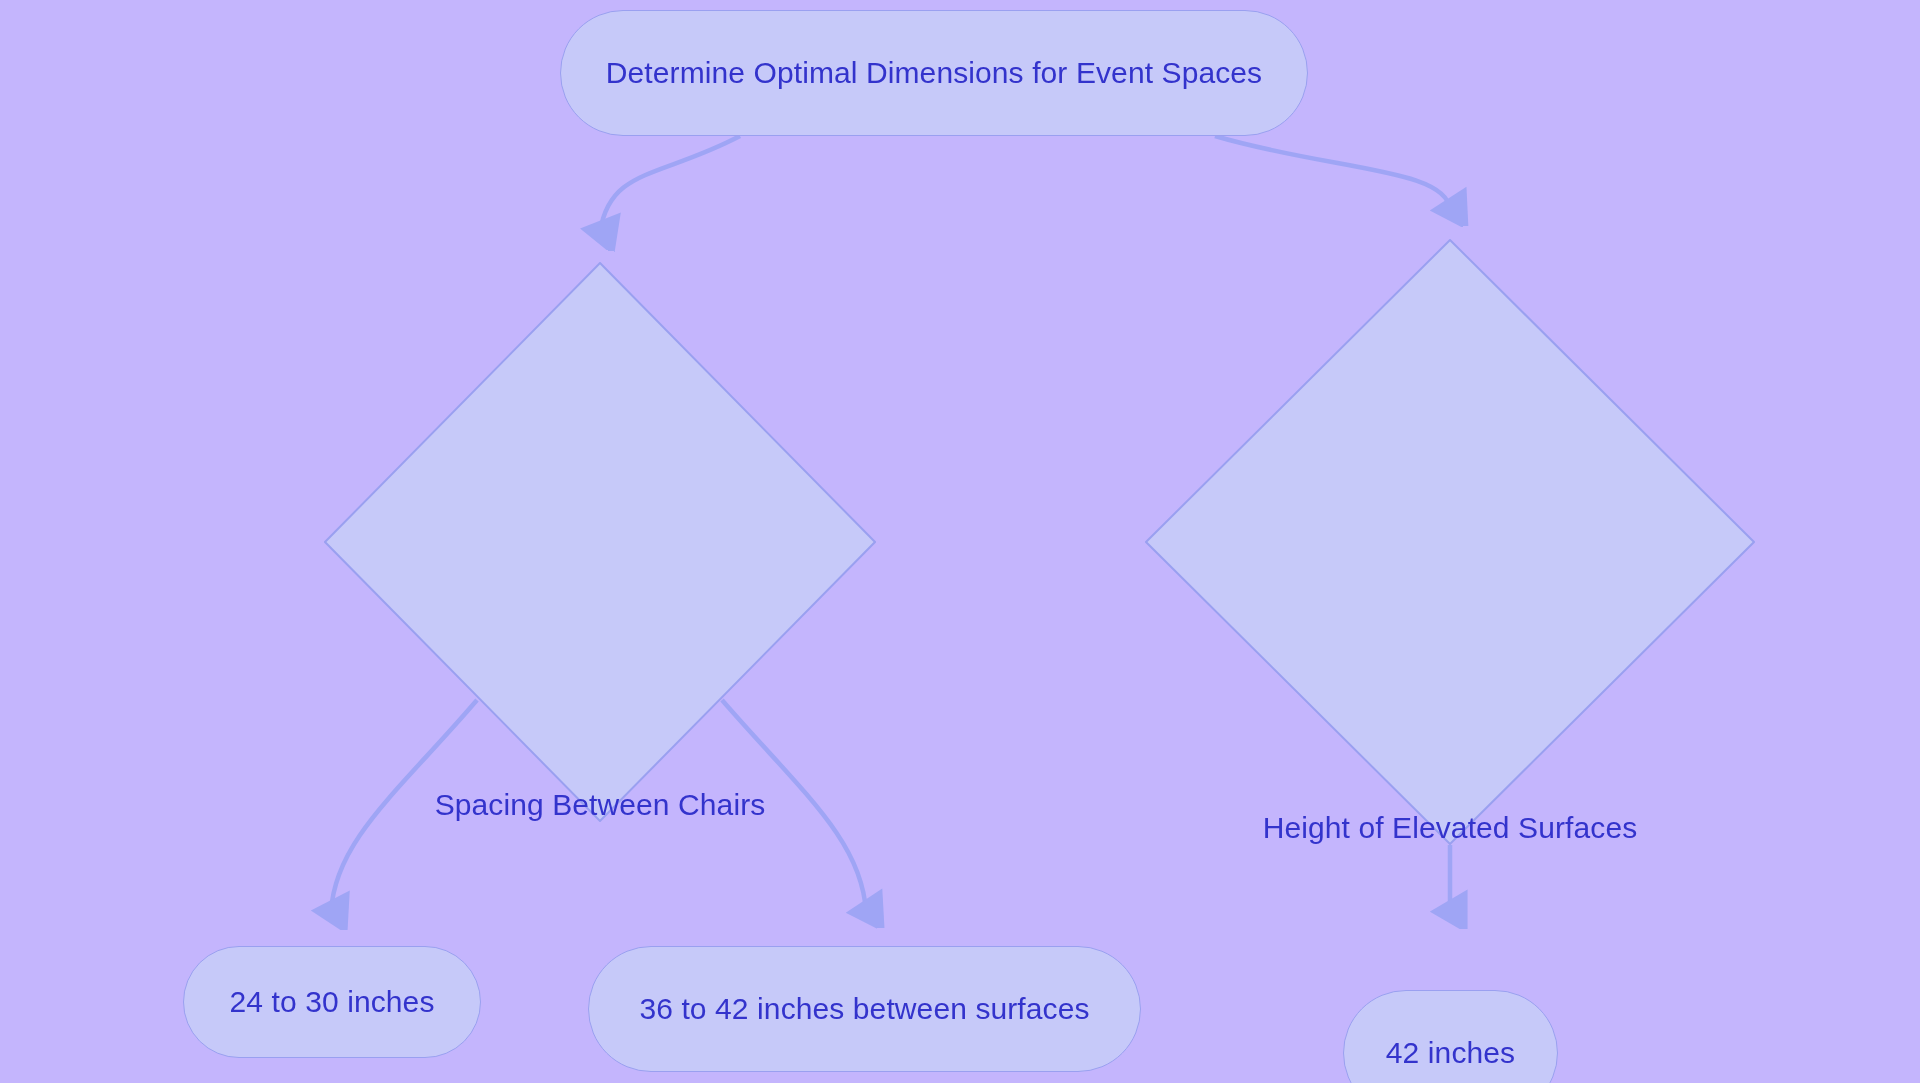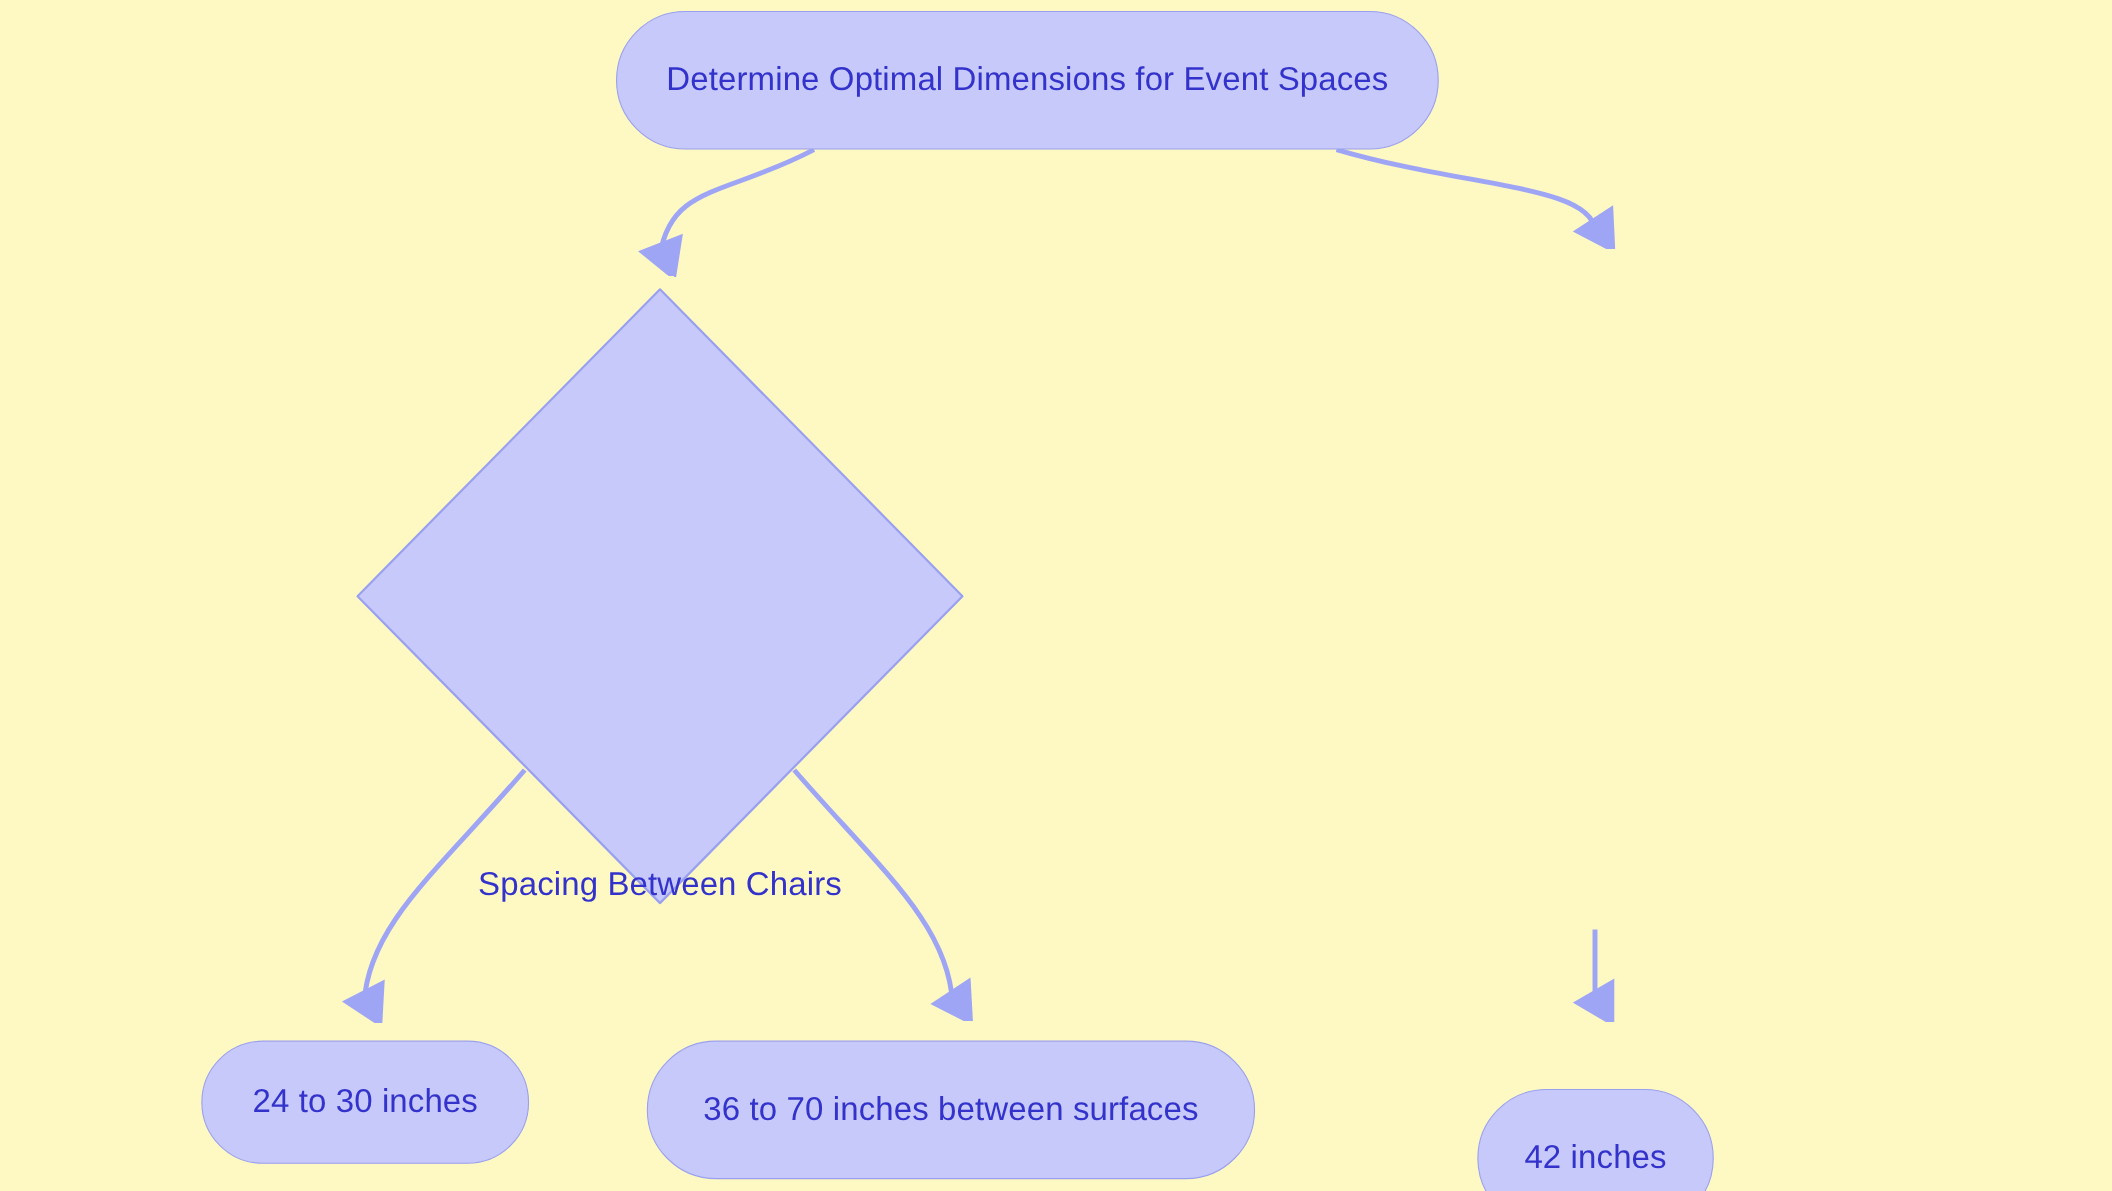--- a/index.html
+++ b/index.html
@@ -10,21 +10,21 @@
   body {
     width: 1920px;
     height: 1083px;
     overflow: hidden;
     font-family: "Liberation Sans", sans-serif;
   }
   #flowchart-root {
     position: relative;
     width: 1920px;
     height: 1083px;
-    background: #fef9c3;
+    background: #c4b5fd;
   }
   #edge-layer {
     position: absolute;
     left: 0;
     top: 0;
     width: 1920px;
     height: 1083px;
     pointer-events: none;
   }
   .node {
@@ -97,26 +97,34 @@
 
   <div class="diamond-wrap" style="left:324px; top:262px; width:552px; height:560px;">
     <svg class="diamond-shape" width="552" height="560" viewBox="0 0 552 560">
       <polygon points="276,1 551,280 276,559 1,280" fill="#c6c9f9" stroke="#9aa0f0" stroke-width="2"></polygon>
     </svg>
     <div class="diamond-label">
       <span class="node-label">Spacing Between Chairs</span>
     </div>
   </div>
 
+  <div class="diamond-wrap" style="left:1145px; top:239px; width:610px; height:606px;">
+    <svg class="diamond-shape" width="610" height="606" viewBox="0 0 610 606">
+      <polygon points="305,1 609,303 305,605 1,303" fill="#c6c9f9" stroke="#9aa0f0" stroke-width="2"></polygon>
+    </svg>
+    <div class="diamond-label">
+      <span class="node-label">Height of Elevated Surfaces</span>
+    </div>
+  </div>
 
   <div class="node node-pill" style="left:183px; top:946px; width:298px; height:112px;">
     <span class="node-label">24 to 30 inches</span>
   </div>
 
   <div class="node node-pill" style="left:588px; top:946px; width:553px; height:126px;">
-    <span class="node-label">36 to 70 inches between surfaces</span>
+    <span class="node-label">36 to 42 inches between surfaces</span>
   </div>
 
   <div class="node node-pill" style="left:1343px; top:990px; width:215px; height:126px;">
     <span class="node-label">42 inches</span>
   </div>
 
 </div>
 
 </body></html>

